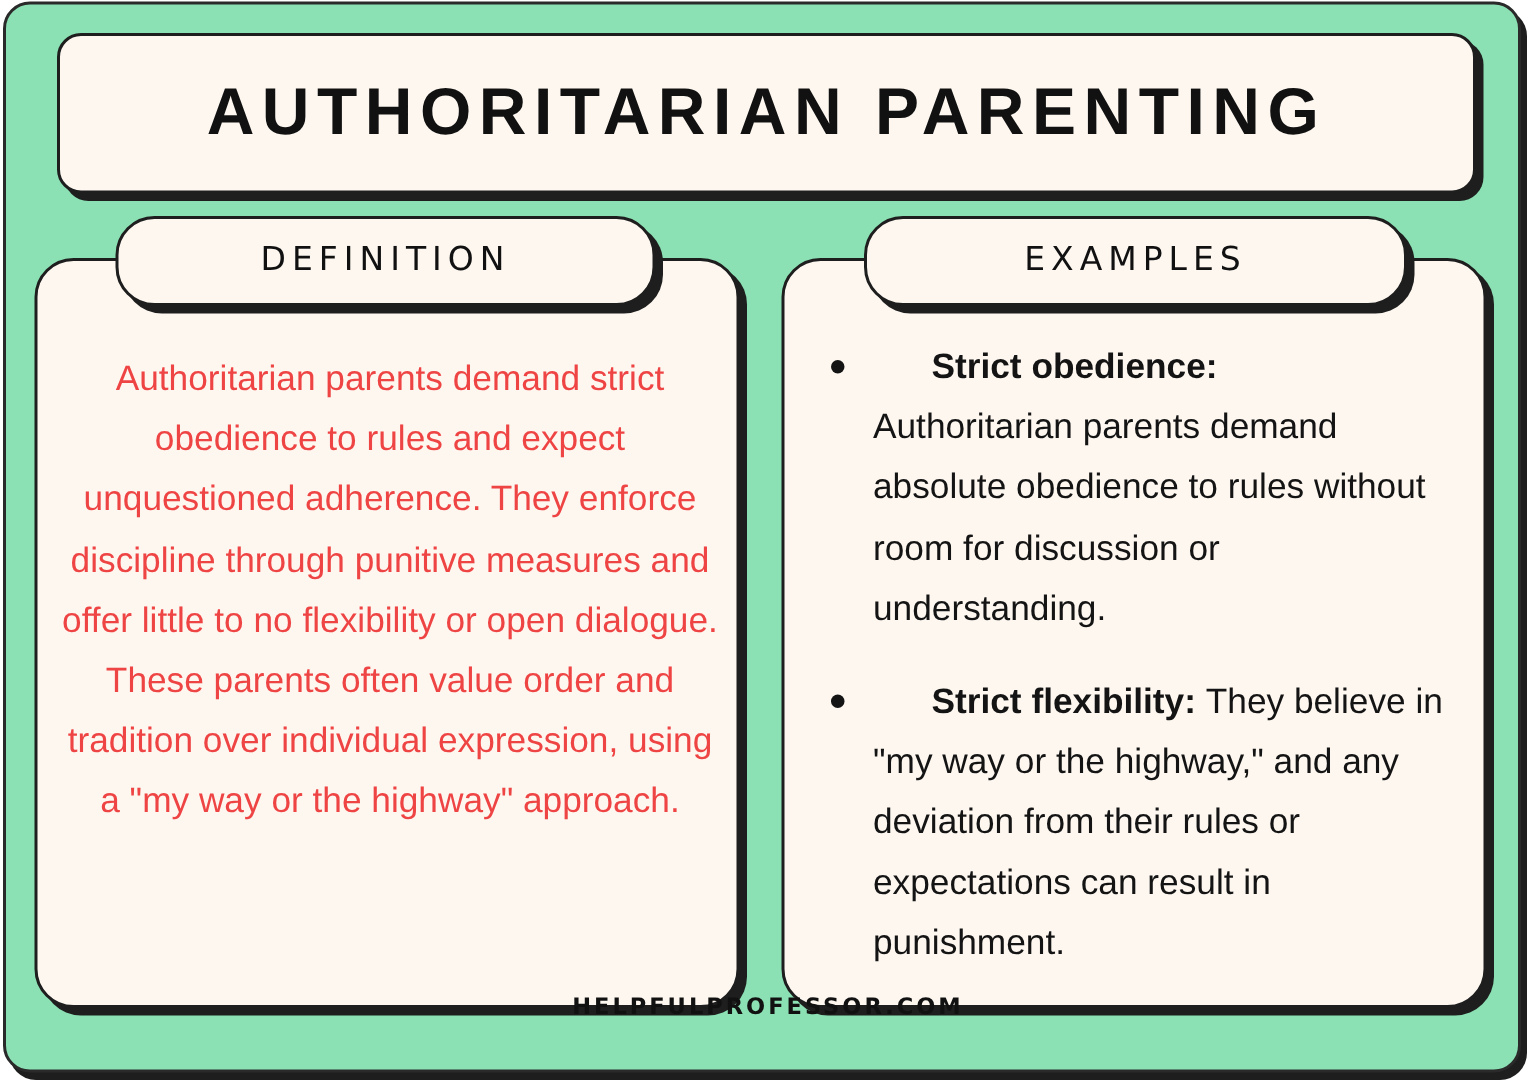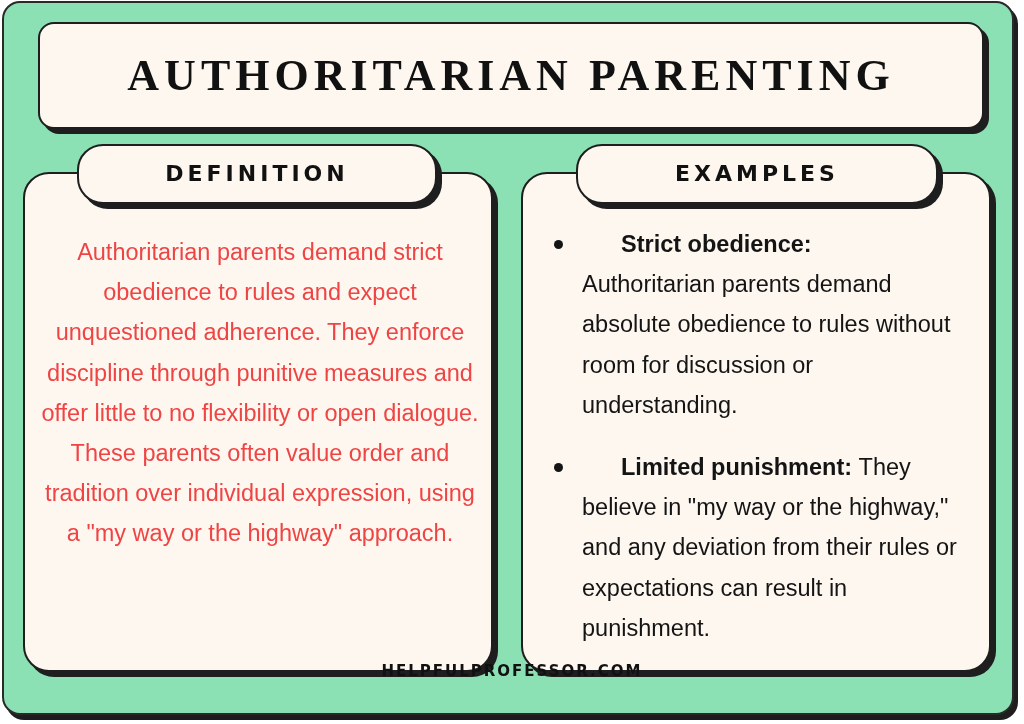--- a/index.html
+++ b/index.html
@@ -15,31 +15,31 @@
     box-sizing: border-box;
   }
   .card {
     position: absolute; background: #fdf7f0;
     border: 2px solid #1e1e1e; box-sizing: border-box;
     box-shadow: 5px 5px 0 #1e1e1e;
   }
   .title-card { left: 38px; top: 22px; width: 946px; height: 107px; border-radius: 16px; }
   .title-text {
     position: absolute; left: 0; right: 0; top: 26px; text-align: center;
-    font-family: Liberation Serif, serif; font-weight: bold;
+    font-family: Liberation Sans, sans-serif; font-weight: bold;
     font-size: 44px; letter-spacing: 5px; color: #111;
   }
   .panel { top: 172px; height: 500px; border-radius: 26px; }
   .panel-left { left: 23px; width: 470px; }
   .panel-right { left: 521px; width: 470px; }
   .tab {
     position: absolute; top: 144px; height: 60px; border-radius: 26px;
     background: #fdf7f0; border: 2px solid #1e1e1e; box-sizing: border-box;
     box-shadow: 5px 5px 0 #1e1e1e; text-align: center;
-    font-family: "DejaVu Sans", sans-serif; font-weight: bold;
+    font-family: "DejaVu Sans", sans-serif; font-weight: normal;
     font-size: 22px; letter-spacing: 4px; line-height: 56px; color: #111;
   }
   .tab-left { left: 77px; width: 360px; }
   .tab-right { left: 576px; width: 362px; }
   .def-text {
     position: absolute; left: 40px; width: 440px; top: 232px;
     text-align: center; font-size: 23.5px; line-height: 40.2px; color: #ef4444;
   }
   .examples {
     position: absolute; left: 554px; width: 410px; top: 224px;
@@ -75,18 +75,18 @@
 <div class="tab tab-right">EXAMPLES</div>
 <ul class="examples">
   <li>
     <span class="bullet"></span>
     <b>Strict obedience:</b>
     <br>
     <span>Authoritarian parents demand absolute obedience to rules without room for discussion or understanding.</span>
   </li>
   <li>
     <span class="bullet"></span>
-    <b>Limited punishment: </b>
+    <b>Strict flexibility: </b>
     <span>They believe in "my way or the highway," and any deviation from their rules or expectations can result in punishment.</span>
   </li>
 </ul>
 
 <div class="footer">HELPFULPROFESSOR.COM</div>
 
 </body></html>

